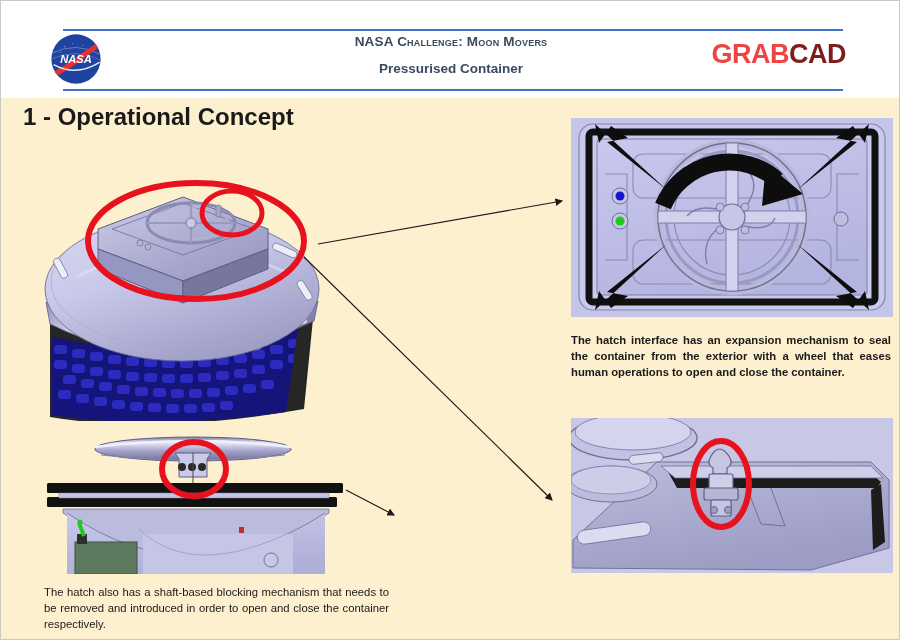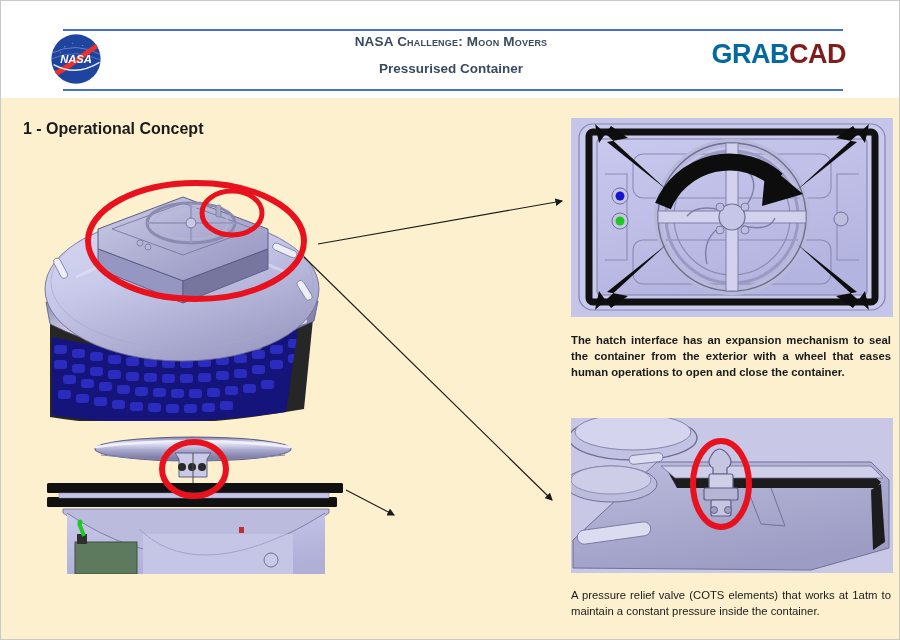--- a/index.html
+++ b/index.html
@@ -69,28 +69,28 @@
     white-space: nowrap;
   }
   #grabcad-logo {
     position: absolute;
     right: 55px; top: 38px;
     font-size: 27px;
     font-weight: bold;
     letter-spacing: -0.5px;
     font-family: "Liberation Sans", sans-serif;
   }
-  #grabcad-logo .gc-grab { color: #0369a1; }
+  #grabcad-logo .gc-grab { color: #ef4444; }
   #grabcad-logo .gc-cad  { color: #7f1d1d; }
 
   
   #slide-title {
     position: absolute;
-    left: 22px; top: 119px;
-    font-size: 16px;
+    left: 22px; top: 102px;
+    font-size: 24px;
     font-weight: bold;
     color: #1A1A1A;
   }
   #slide-subtitle {
     position: absolute;
     left: 22px; top: 144px;
     font-size: 17.5px;
     color: #1A1A1A;
   }
 
@@ -472,17 +472,17 @@
         </marker>
       </defs>
       <line x1="317" y1="243" x2="561" y2="200" stroke="#1A1A1A" stroke-width="1.1" marker-end="url(#arrowhead)"></line>
       <line x1="303" y1="256" x2="551" y2="499" stroke="#1A1A1A" stroke-width="1.1" marker-end="url(#arrowhead)"></line>
       <line x1="345" y1="489" x2="393" y2="514" stroke="#1A1A1A" stroke-width="1.1" marker-end="url(#arrowhead)"></line>
     </svg>
   </div>
 
   <div class="caption" id="caption-hatch">The hatch interface has an expansion mechanism to seal the container from the exterior with a wheel that eases human operations to open and close the container.</div>
 
-  <div class="caption" id="caption-valve">A pressure relief valve (COTS elements) that works at 1atm to maintain a constant pressure  inside the container.</div>
-
+
+  <div class="caption" id="caption-shaft">The hatch also has a shaft-based blocking mechanism that needs to be removed and introduced in order to open and close the container respectively.</div>
 
 
 </div>
 
 </body></html>

